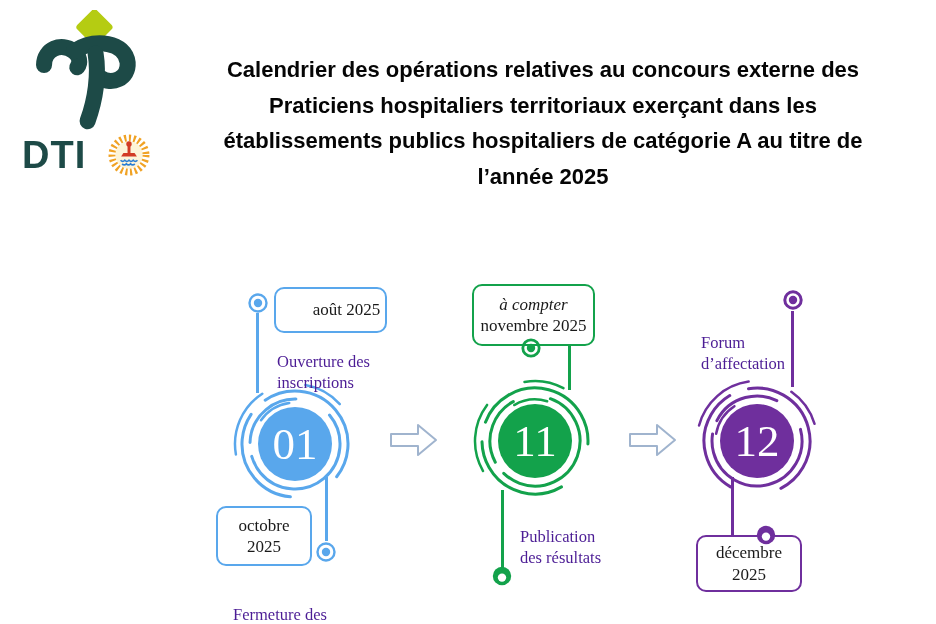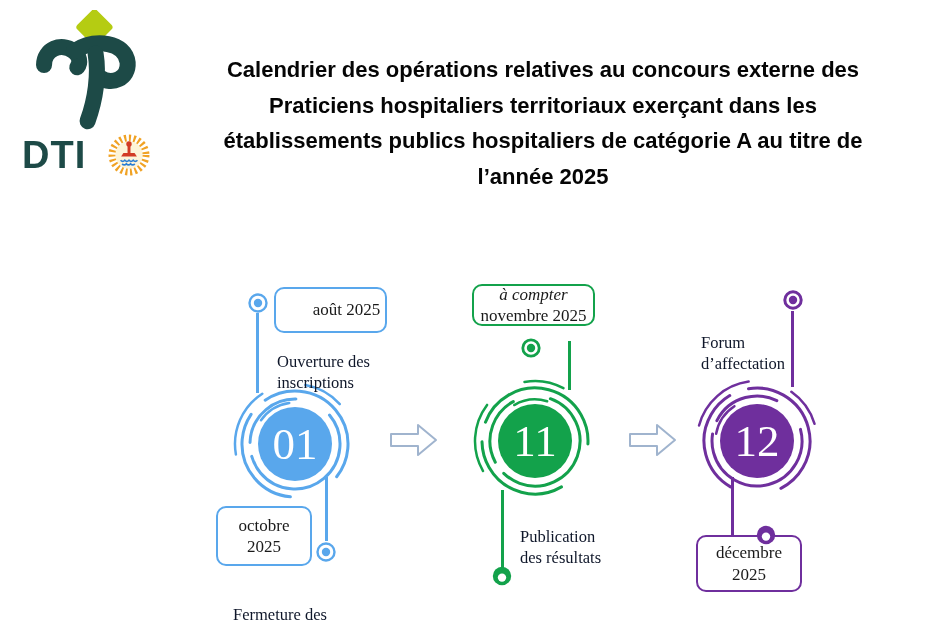--- a/index.html
+++ b/index.html
@@ -34,21 +34,21 @@
   
   .date-box {
     position:absolute; background:#fff; border:2.4px solid currentColor;
     border-radius:10px; display:flex; flex-direction:column;
     align-items:center; justify-content:center; z-index:2;
   }
   .date-box span { color:#1a1a1a; font-size:17px; line-height:1.25; }
   .date-box .it { font-style:italic; }
 
   .step-label {
-    position:absolute; font-size:16.5px; line-height:1.3; color:#0f172a; z-index:2;
+    position:absolute; font-size:16.5px; line-height:1.3; color:#4c1d95; z-index:2;
   }
 
   .vline { position:absolute; width:2.6px; background:currentColor; z-index:1; }
 
   .marker { position:absolute; width:24px; height:24px; z-index:3; }
 
   .orbital { position:absolute; width:140px; height:140px; z-index:1; }
   .orbital .num {
     font-family:"Liberation Serif", serif;
   }
@@ -130,21 +130,21 @@
       <div>Fermeture des</div>
       <div>inscriptions</div>
     </div>
   </div>
 
   <svg class="arrow" style="left:390px; top:423px;" viewBox="0 0 48 34">
     <polygon points="1,11 28,11 28,2 46,17 28,32 28,23 1,23" fill="#ffffff" stroke="#a0b4ce" stroke-width="2" stroke-linejoin="round"></polygon>
   </svg>
 
   <div class="c-green">
-    <div class="date-box" style="left:472px; top:284px; width:123px; height:42px; border-width:2.8px;">
+    <div class="date-box" style="left:472px; top:284px; width:123px; height:62px; border-width:2.8px;">
       <span class="it">à compter</span>
       <span>novembre 2025</span>
     </div>
     <svg class="marker" style="left:519px; top:336px;" viewBox="0 0 24 24">
       <circle cx="12" cy="12" r="8.2" fill="none" stroke="currentColor" stroke-width="2.8"></circle>
       <circle cx="12" cy="12" r="4.2" fill="currentColor"></circle>
     </svg>
     <div class="vline" style="left:568px; top:341px; height:49px;"></div>
 
     <svg class="orbital" style="left:465px; top:371px;" viewBox="0 0 140 140">

